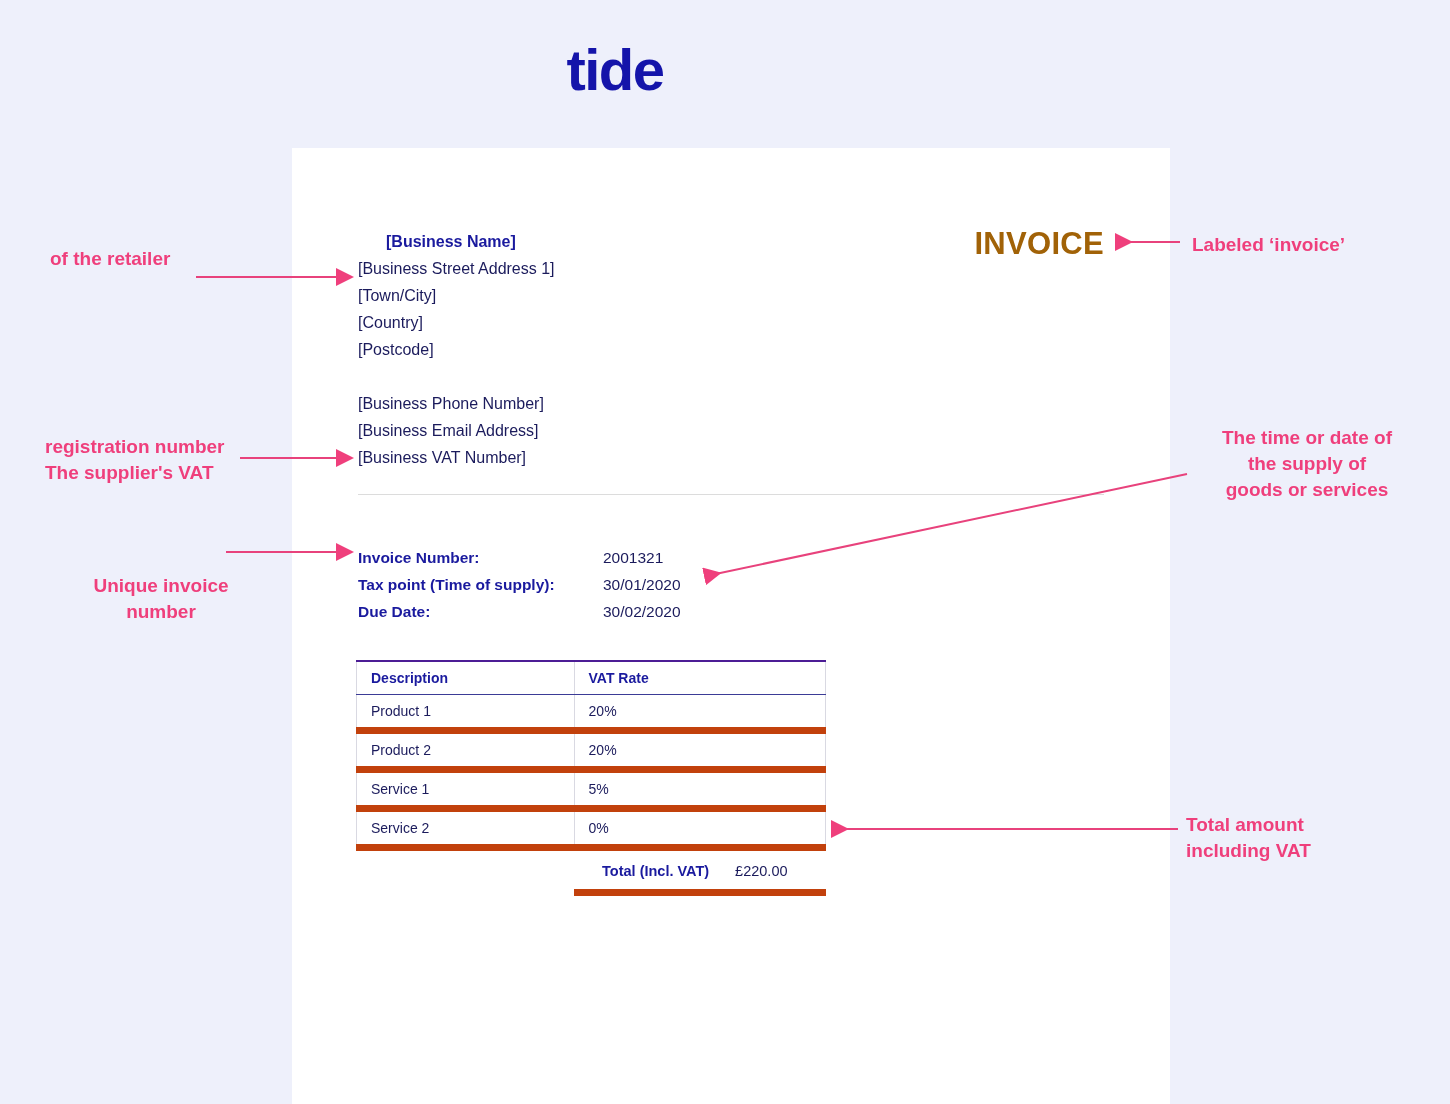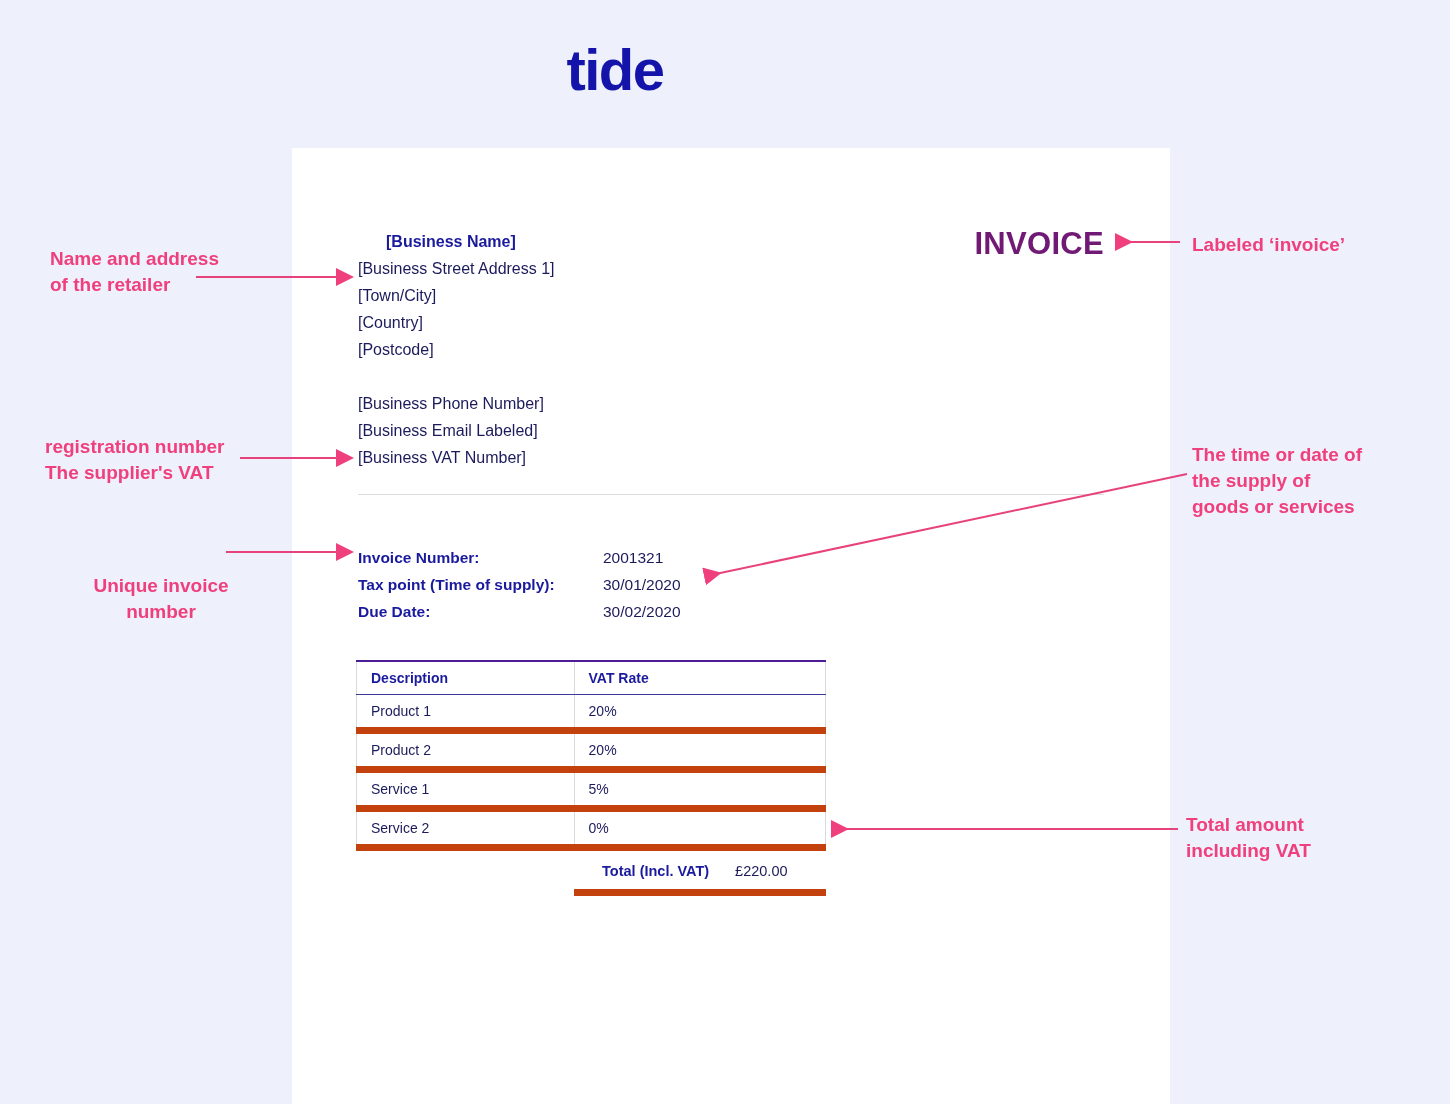--- a/index.html
+++ b/index.html
@@ -50,21 +50,21 @@
     padding-left: 28px;
   }
   .biz-gap { height: 27px; }
 
   .invoice-title {
     position: absolute;
     right: 66px;
     top: 78px;
     font-size: 31px;
     font-weight: bold;
-    color: #701a75;
+    color: #a16207;
     letter-spacing: 0.3px;
   }
 
   .divider {
     position: absolute;
     left: 66px;
     top: 346px;
     width: 746px;
     height: 1px;
     background: #dcdcdc;
@@ -167,21 +167,21 @@
   <div class="invoice-title">INVOICE</div>
 
   <div class="biz-block">
     <div class="biz-name">[Business Name]</div>
     <div>[Business Street Address 1]</div>
     <div>[Town/City]</div>
     <div>[Country]</div>
     <div>[Postcode]</div>
     <div class="biz-gap"></div>
     <div>[Business Phone Number]</div>
-    <div>[Business Email Labeled]</div>
+    <div>[Business Email Address]</div>
     <div>[Business VAT Number]</div>
   </div>
 
   <div class="divider"></div>
 
   <div class="meta">
     <div class="meta-row">
       <span class="meta-label">Invoice Number:</span>
       <span class="meta-value">2001321</span>
     </div>
@@ -224,39 +224,38 @@
         <td>
           <span class="tlabel">Total (Incl. VAT)</span>
           <span class="tvalue" style="margin-left:22px;">£220.00</span>
         </td>
       </tr>
     </tbody>
   </table>
 </div>
 
 <div class="ann" style="left:50px; top:246px; width:290px;">
-  <div>Name and address</div>
   <div>of the retailer</div>
 </div>
 
 <div class="ann" style="left:45px; top:434px; width:300px;">
   <div>registration number</div>
   <div>The supplier's VAT</div>
 </div>
 
 <div class="ann ann-center" style="left:42px; top:541px; width:238px;margin-top:32px;">
   <div>Unique invoice</div>
   <div>number</div>
 </div>
 
 <div class="ann" style="left:1192px; top:232px; width:240px;">
   <div>Labeled ‘invoice’</div>
 </div>
 
-<div class="ann" style="left:1192px; top:442px; width:230px;">
+<div class="ann" style="left:1192px; top:425px; width:230px;text-align:center;">
   <div>The time or date of</div>
   <div>the supply of</div>
   <div>goods or services</div>
 </div>
 
 <div class="ann" style="left:1186px; top:812px; width:230px;">
   <div>Total amount</div>
   <div>including VAT</div>
 </div>
 

